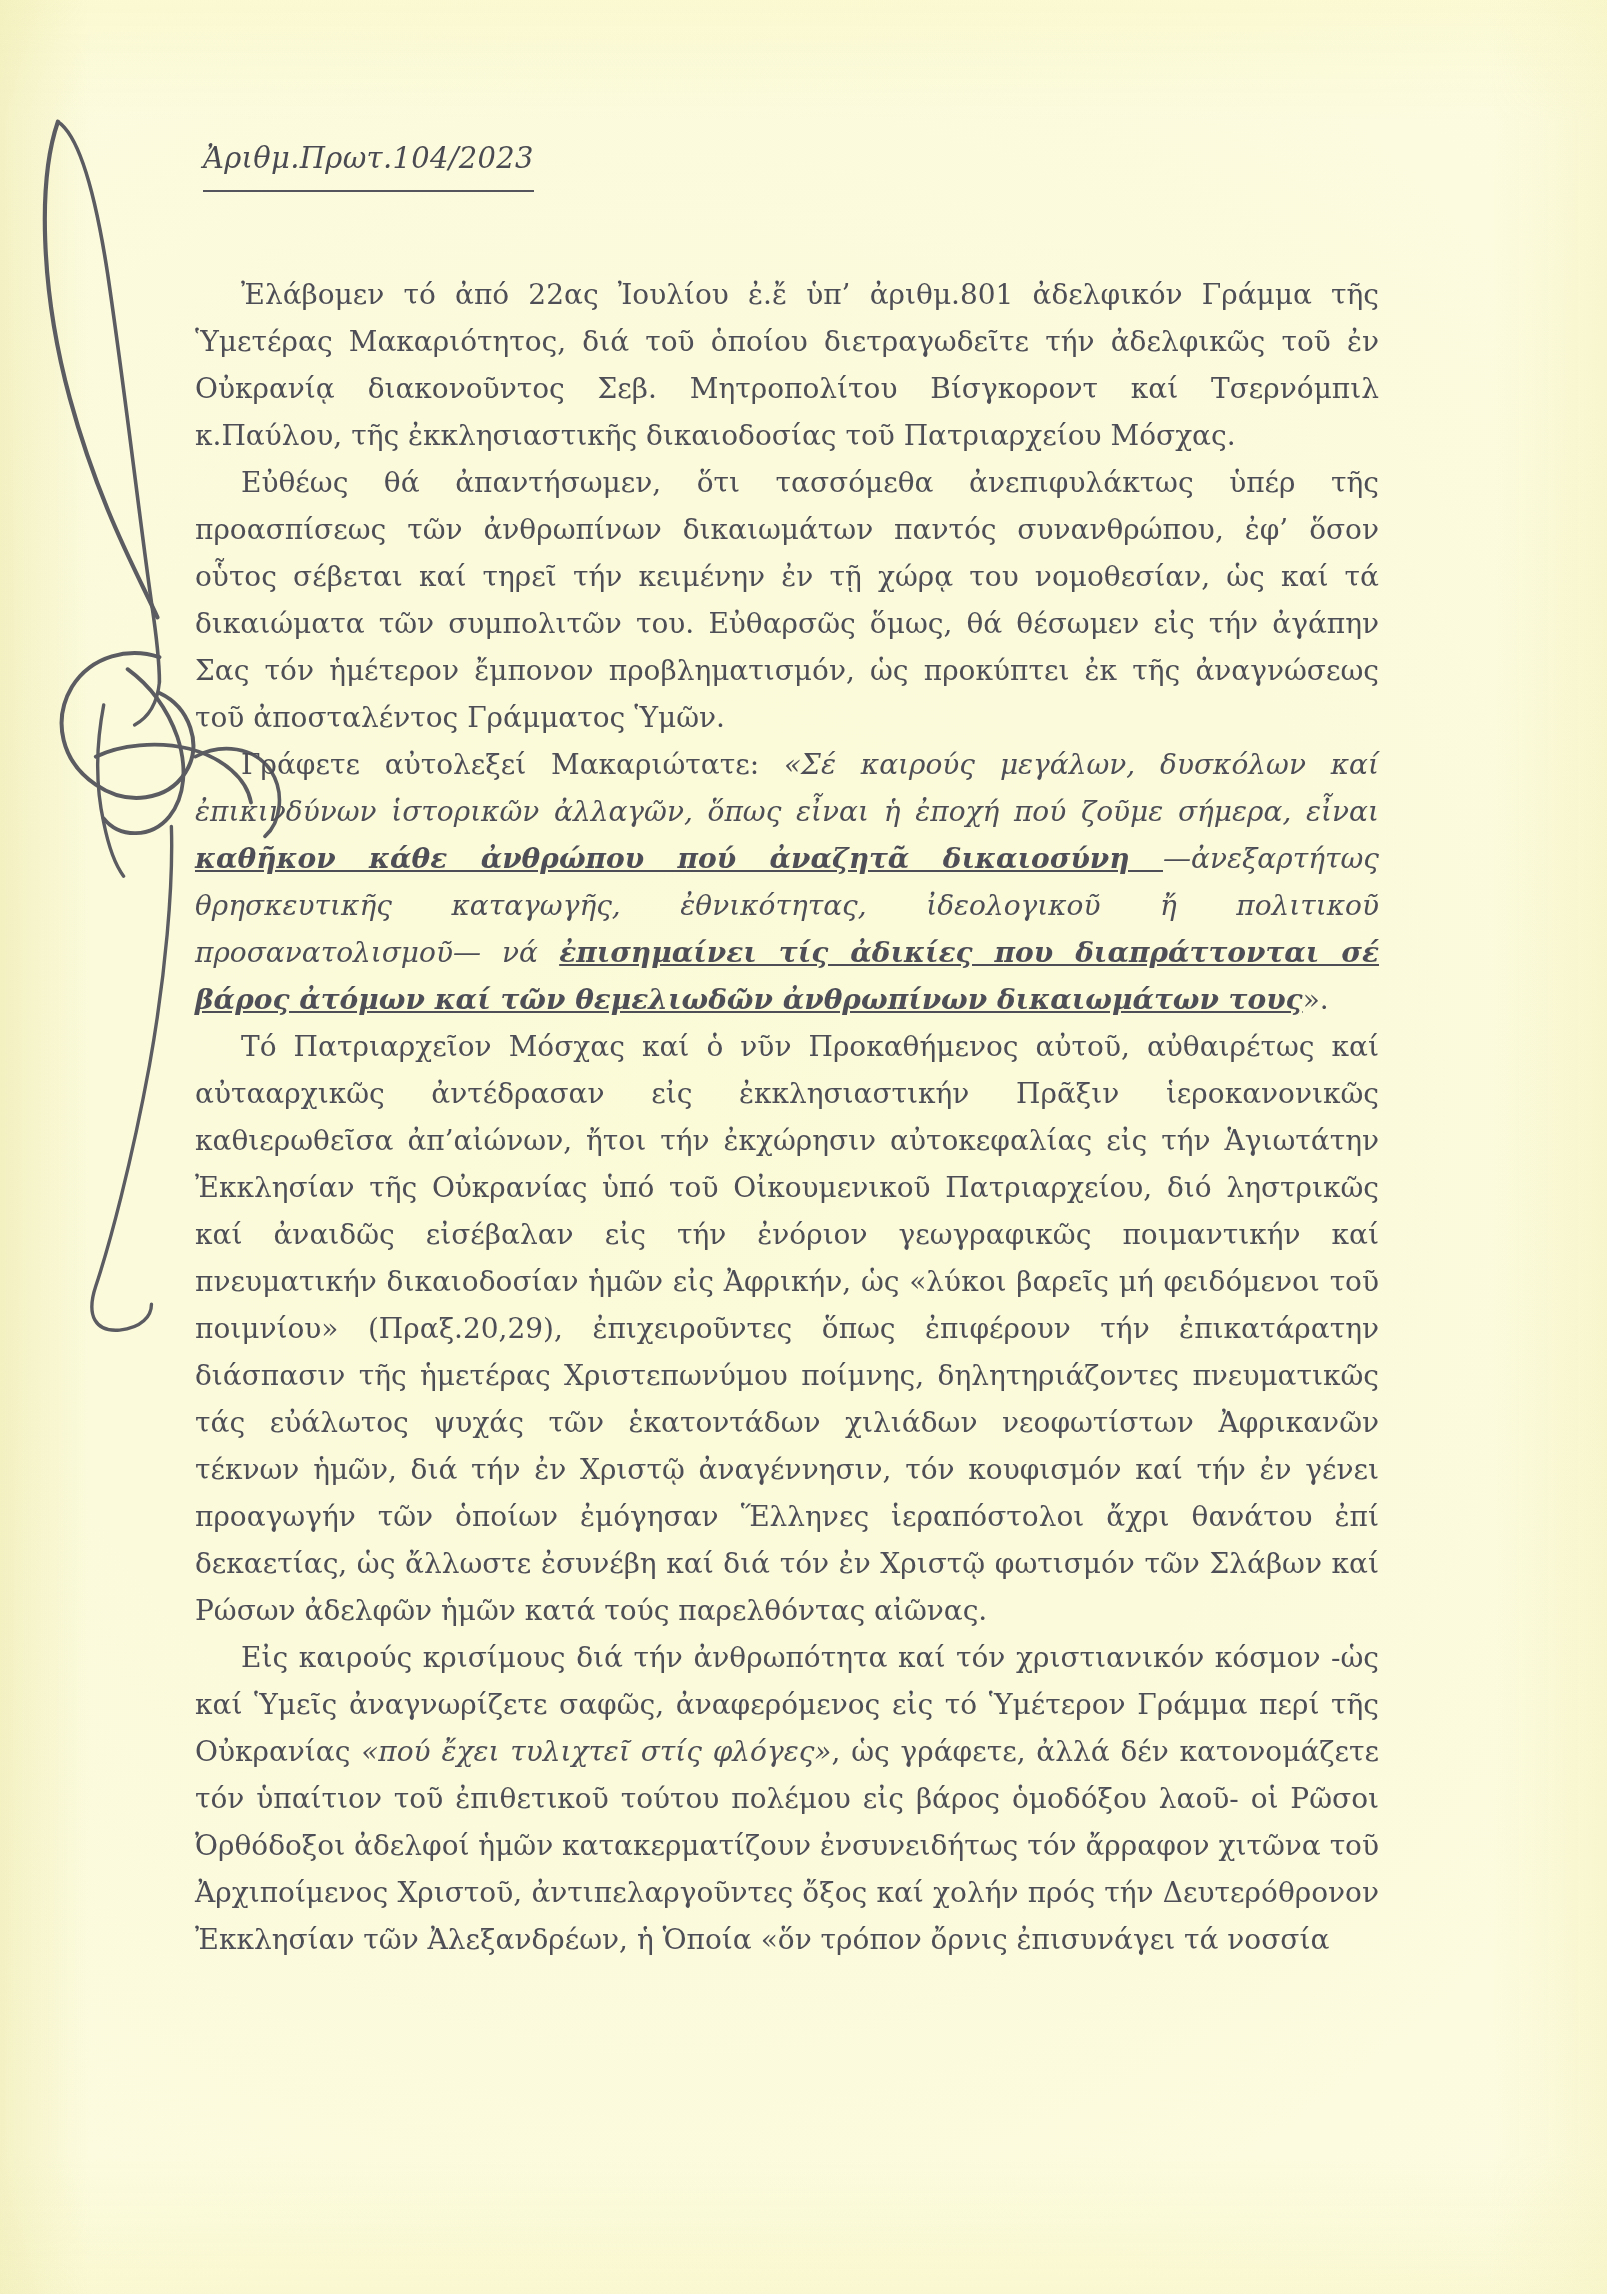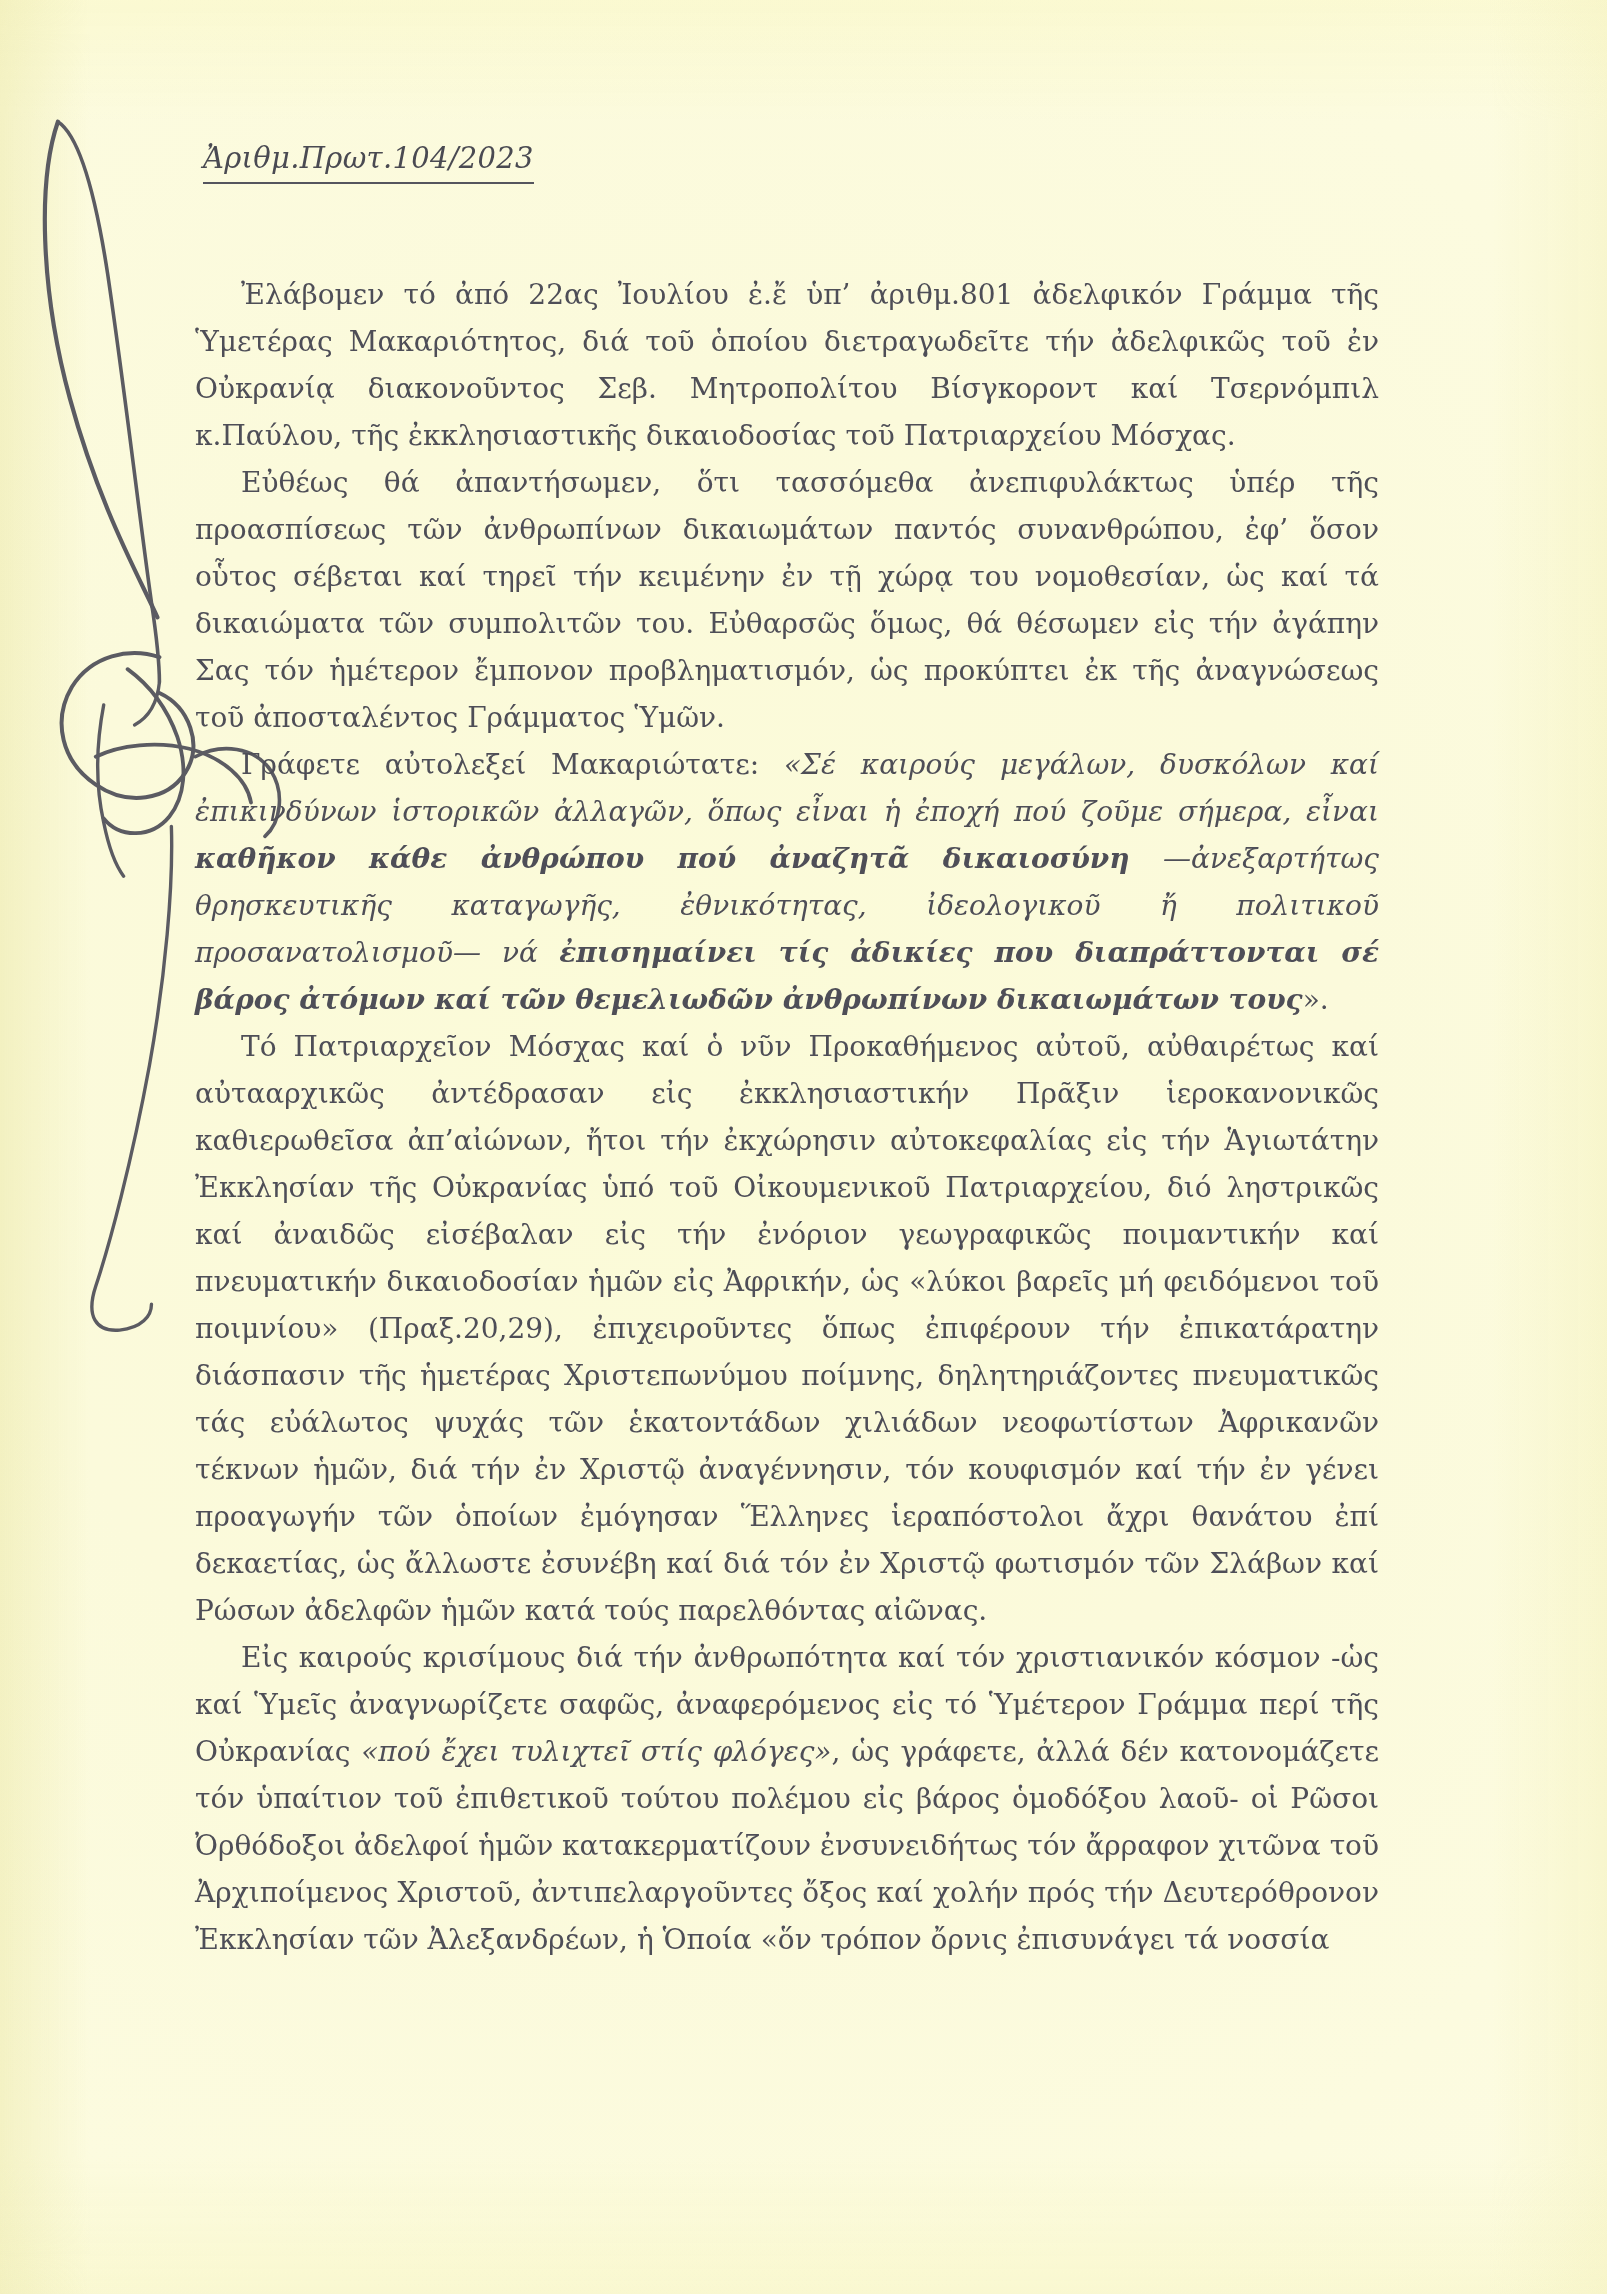--- a/index.html
+++ b/index.html
@@ -52,21 +52,21 @@
 
   .ref-number {
     position: absolute;
     top: 141px;
     left: 8px;
     font-style: italic;
     font-size: 29px;
     letter-spacing: 0.3px;
     color: #4a4a52;
     border-bottom: 2px solid #55555e;
-    padding-bottom: 7px;
+    padding-bottom: 15px;
     display: inline-block;
     font-family: "DejaVu Serif", "Liberation Serif", serif;
   }
 
   .text-block {
     position: absolute;
     top: 224px;
     left: 0;
     width: 1184px;
     color: #4e4e57;
@@ -84,21 +84,21 @@
 
   p.indent {
     text-indent: 46px;
   }
 
   p.gap {
     margin-top: 47px;
   }
 
   .it { font-style: italic; }
-  .bi { font-style: italic; font-weight: bold; }
+  .bi { font-style: italic; font-weight: bold; text-decoration: underline; }
 
   
   .text-block p:last-child { }
 </style>
 </head>
 <body>
 
 <div class="page">
 
   <div class="paper-grain"></div>

